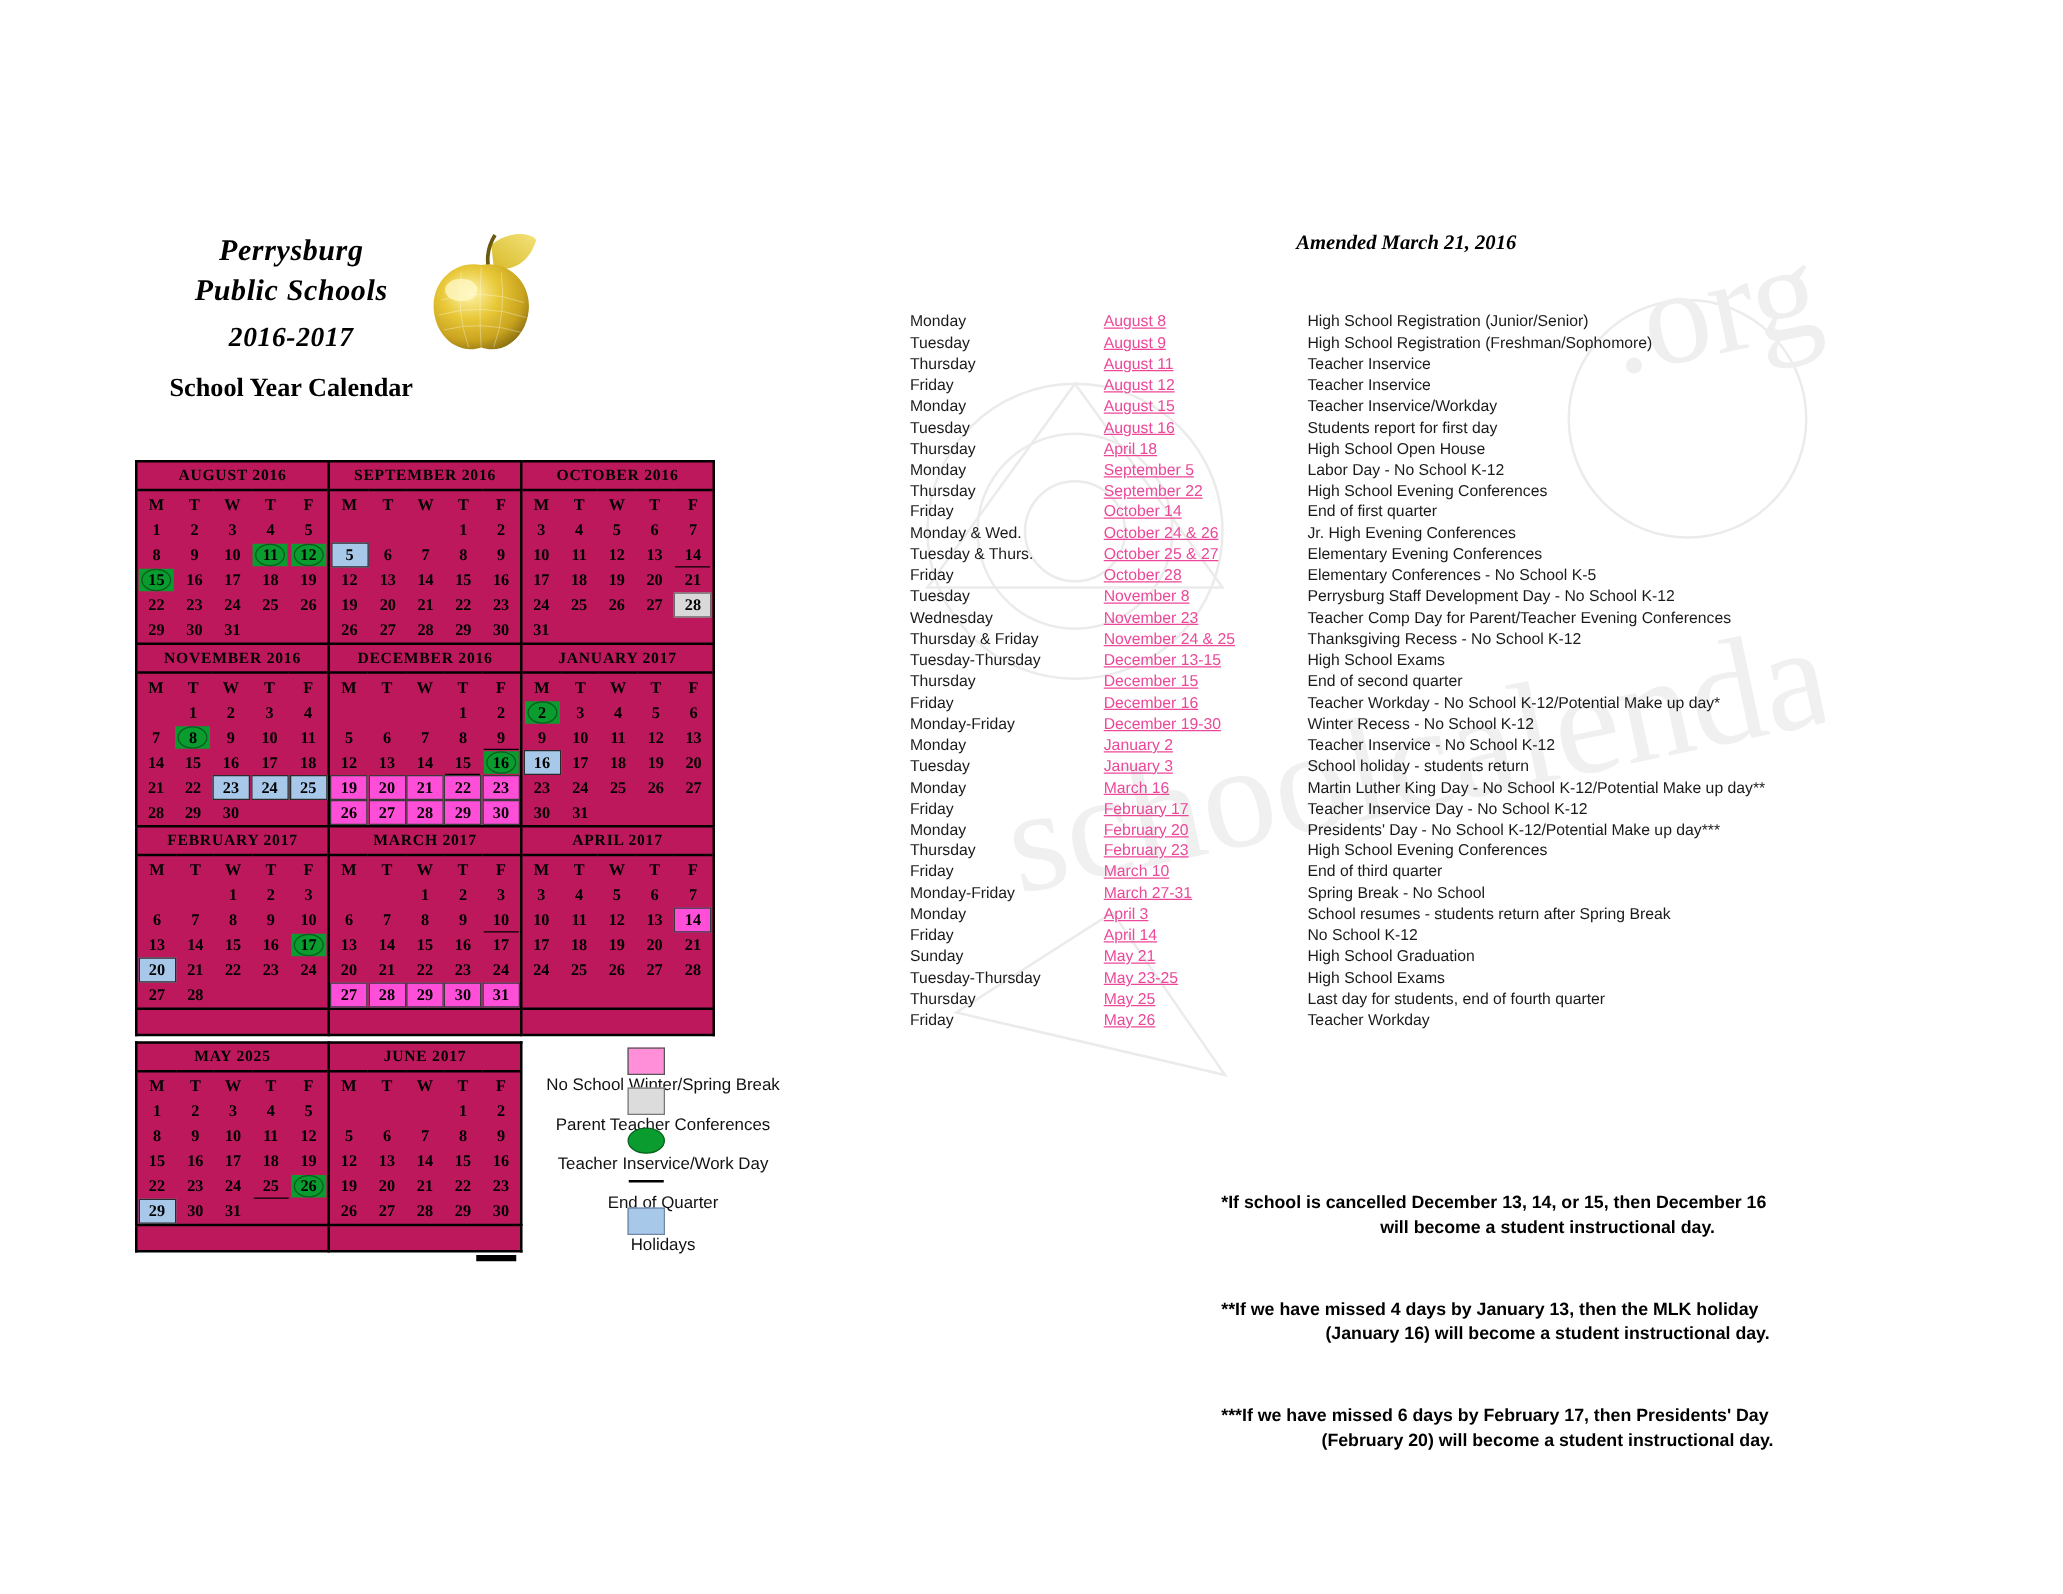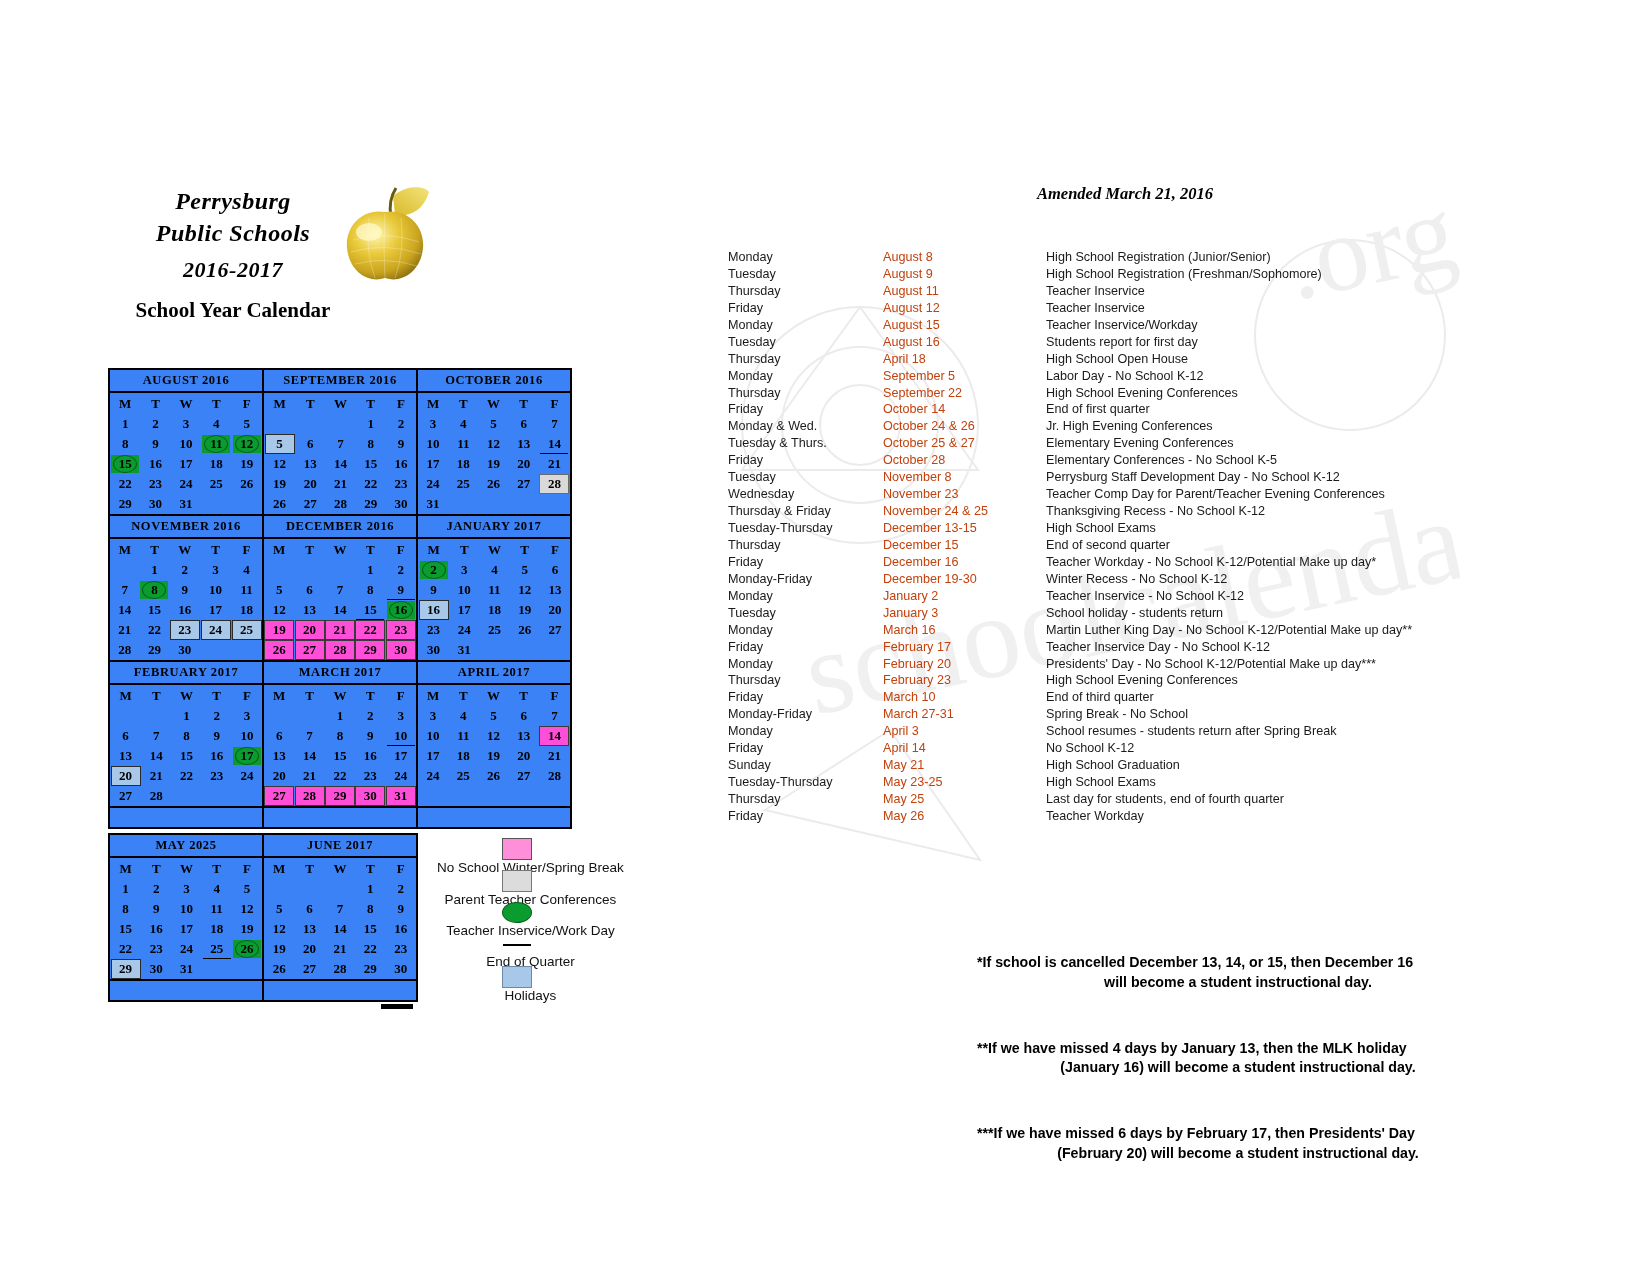--- a/index.html
+++ b/index.html
@@ -44,21 +44,21 @@
     white-space:nowrap;
   }
 
   
   #cal-main{position:absolute;left:108px;top:368px;z-index:2;}
   #cal-bottom{position:absolute;left:108px;top:833px;z-index:2;}
 
   table.cal-outer{border-collapse:collapse;}
   table.cal-outer > tbody > tr > td{
     border:2.5px solid #000;padding:0;vertical-align:top;
-    background:#3b82f6;
+    background:#be185d;
   }
   table.month{border-collapse:collapse;width:152px;}
   table.month .mhead{
     font-family:"Liberation Serif", serif;
     font-weight:bold;font-size:12.5px;text-align:center;
     letter-spacing:.6px;height:19px;
     border-bottom:2.5px solid #000;
     white-space:nowrap;
   }
   table.month td.dow{
@@ -100,21 +100,21 @@
   .sw-green{background:#0a9c2f;border:1.2px solid #06631d;border-radius:50%;height:19px;}
   .sw-line{background:transparent;}
   .sw-line:after{content:"";position:absolute;left:0;right:0;top:10px;height:1.6px;background:#000;}
   .sw-blue{background:#a8c8ea;border:1.3px solid #6f86a5;}
   .leg-label{font-size:13.5px;color:#111;white-space:nowrap;}
 
   
   #events{position:absolute;left:728px;top:250px;z-index:2;}
   .ev-row{display:flex;height:16.95px;align-items:flex-start;}
   .ev-day{width:155px;font-size:12.6px;color:#1a1a1a;white-space:nowrap;}
-  .ev-date{width:163px;font-size:12.6px;color:#c2410c;white-space:nowrap;}
+  .ev-date{width:163px;font-size:12.6px;color:#ec4899;white-space:nowrap;text-decoration:underline;}
   .ev-desc{font-size:12.6px;color:#1a1a1a;white-space:nowrap;}
 
   
   #footnotes{position:absolute;left:977px;top:907px;z-index:2;width:500px;}
   .fn{font-size:14.2px;font-weight:bold;color:#000;line-height:19.8px;margin-top:46px;}
   .fn .ind{display:block;padding-left:22px;text-align:center;}
 
   
   #bottom-bar{position:absolute;left:381px;top:1004px;width:32px;height:5px;background:#000;z-index:2;}
 </style>

